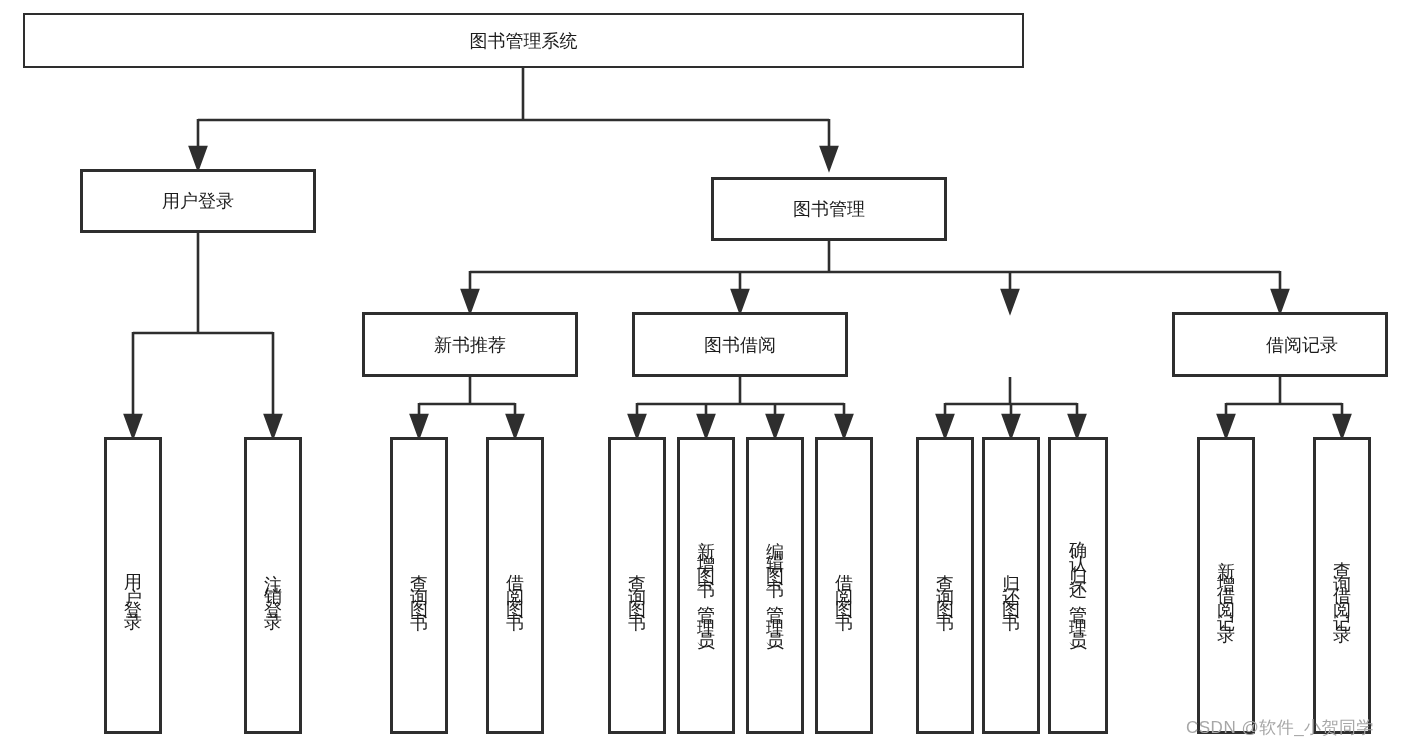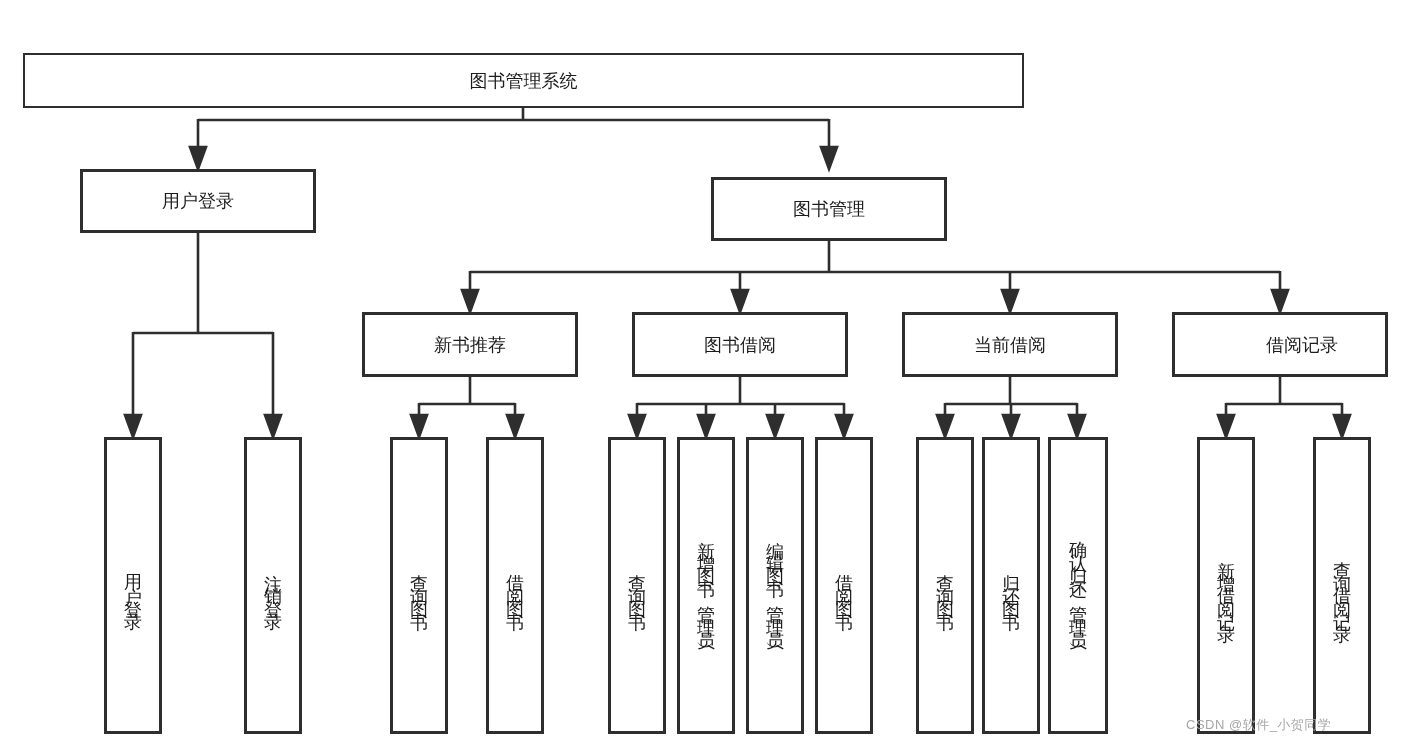--- a/index.html
+++ b/index.html
@@ -41,21 +41,21 @@
     writing-mode: vertical-rl;
     text-orientation: mixed;
     letter-spacing: 13px;
     white-space: nowrap;
   }
   .watermark {
     position: absolute;
     left: 1186px;
     top: 716px;
     color: #a7a7a7;
-    font-size: 13px;
+    font-size: 17px;
     letter-spacing: 0.5px;
     z-index: 5;
     white-space: nowrap;
   }
 </style>
 </head>
 <body>
 
 <div class="canvas">
 
@@ -116,39 +116,36 @@
 
       <line x1="1280" y1="377" x2="1280" y2="405"></line>
       <line x1="1226" y1="404" x2="1342" y2="404"></line>
       <line x1="1226" y1="403" x2="1226" y2="418"></line>
       <polygon points="1218,415 1234,415 1226,437"></polygon>
       <line x1="1342" y1="403" x2="1342" y2="418"></line>
       <polygon points="1334,415 1350,415 1342,437"></polygon>
     </g>
   </svg>
 
-  <div class="box root" style="left:23px; top:13px; width:1001px; height:55px;margin-top:40px;">
+  <div class="box root" style="left:23px; top:13px; width:1001px; height:55px;">
     <span class="lbl">图书管理系统</span>
   </div>
 
   <div class="box" style="left:80px; top:169px; width:236px; height:64px;">
     <span class="lbl">用户登录</span>
   </div>
   <div class="box" style="left:711px; top:177px; width:236px; height:64px;">
     <span class="lbl">图书管理</span>
   </div>
 
   <div class="box" style="left:362px; top:312px; width:216px; height:65px;text-align:center;">
     <span class="lbl">新书推荐</span>
   </div>
   <div class="box" style="left:632px; top:312px; width:216px; height:65px;">
     <span class="lbl">图书借阅</span>
-  </div>
-  <div class="box" style="left:902px; top:312px; width:216px; height:65px;">
-    <span class="lbl">当前借阅</span>
   </div>
   <div class="box" style="left:1172px; top:312px; width:216px; height:65px;padding-left:44px;">
     <span class="lbl">借阅记录</span>
   </div>
 
   <div class="box leaf" style="left:104px; top:437px; width:58px; height:297px;">
     <span class="lbl">用户登录</span>
   </div>
   <div class="box leaf" style="left:244px; top:437px; width:58px; height:297px;">
     <span class="lbl">注销登录</span>

